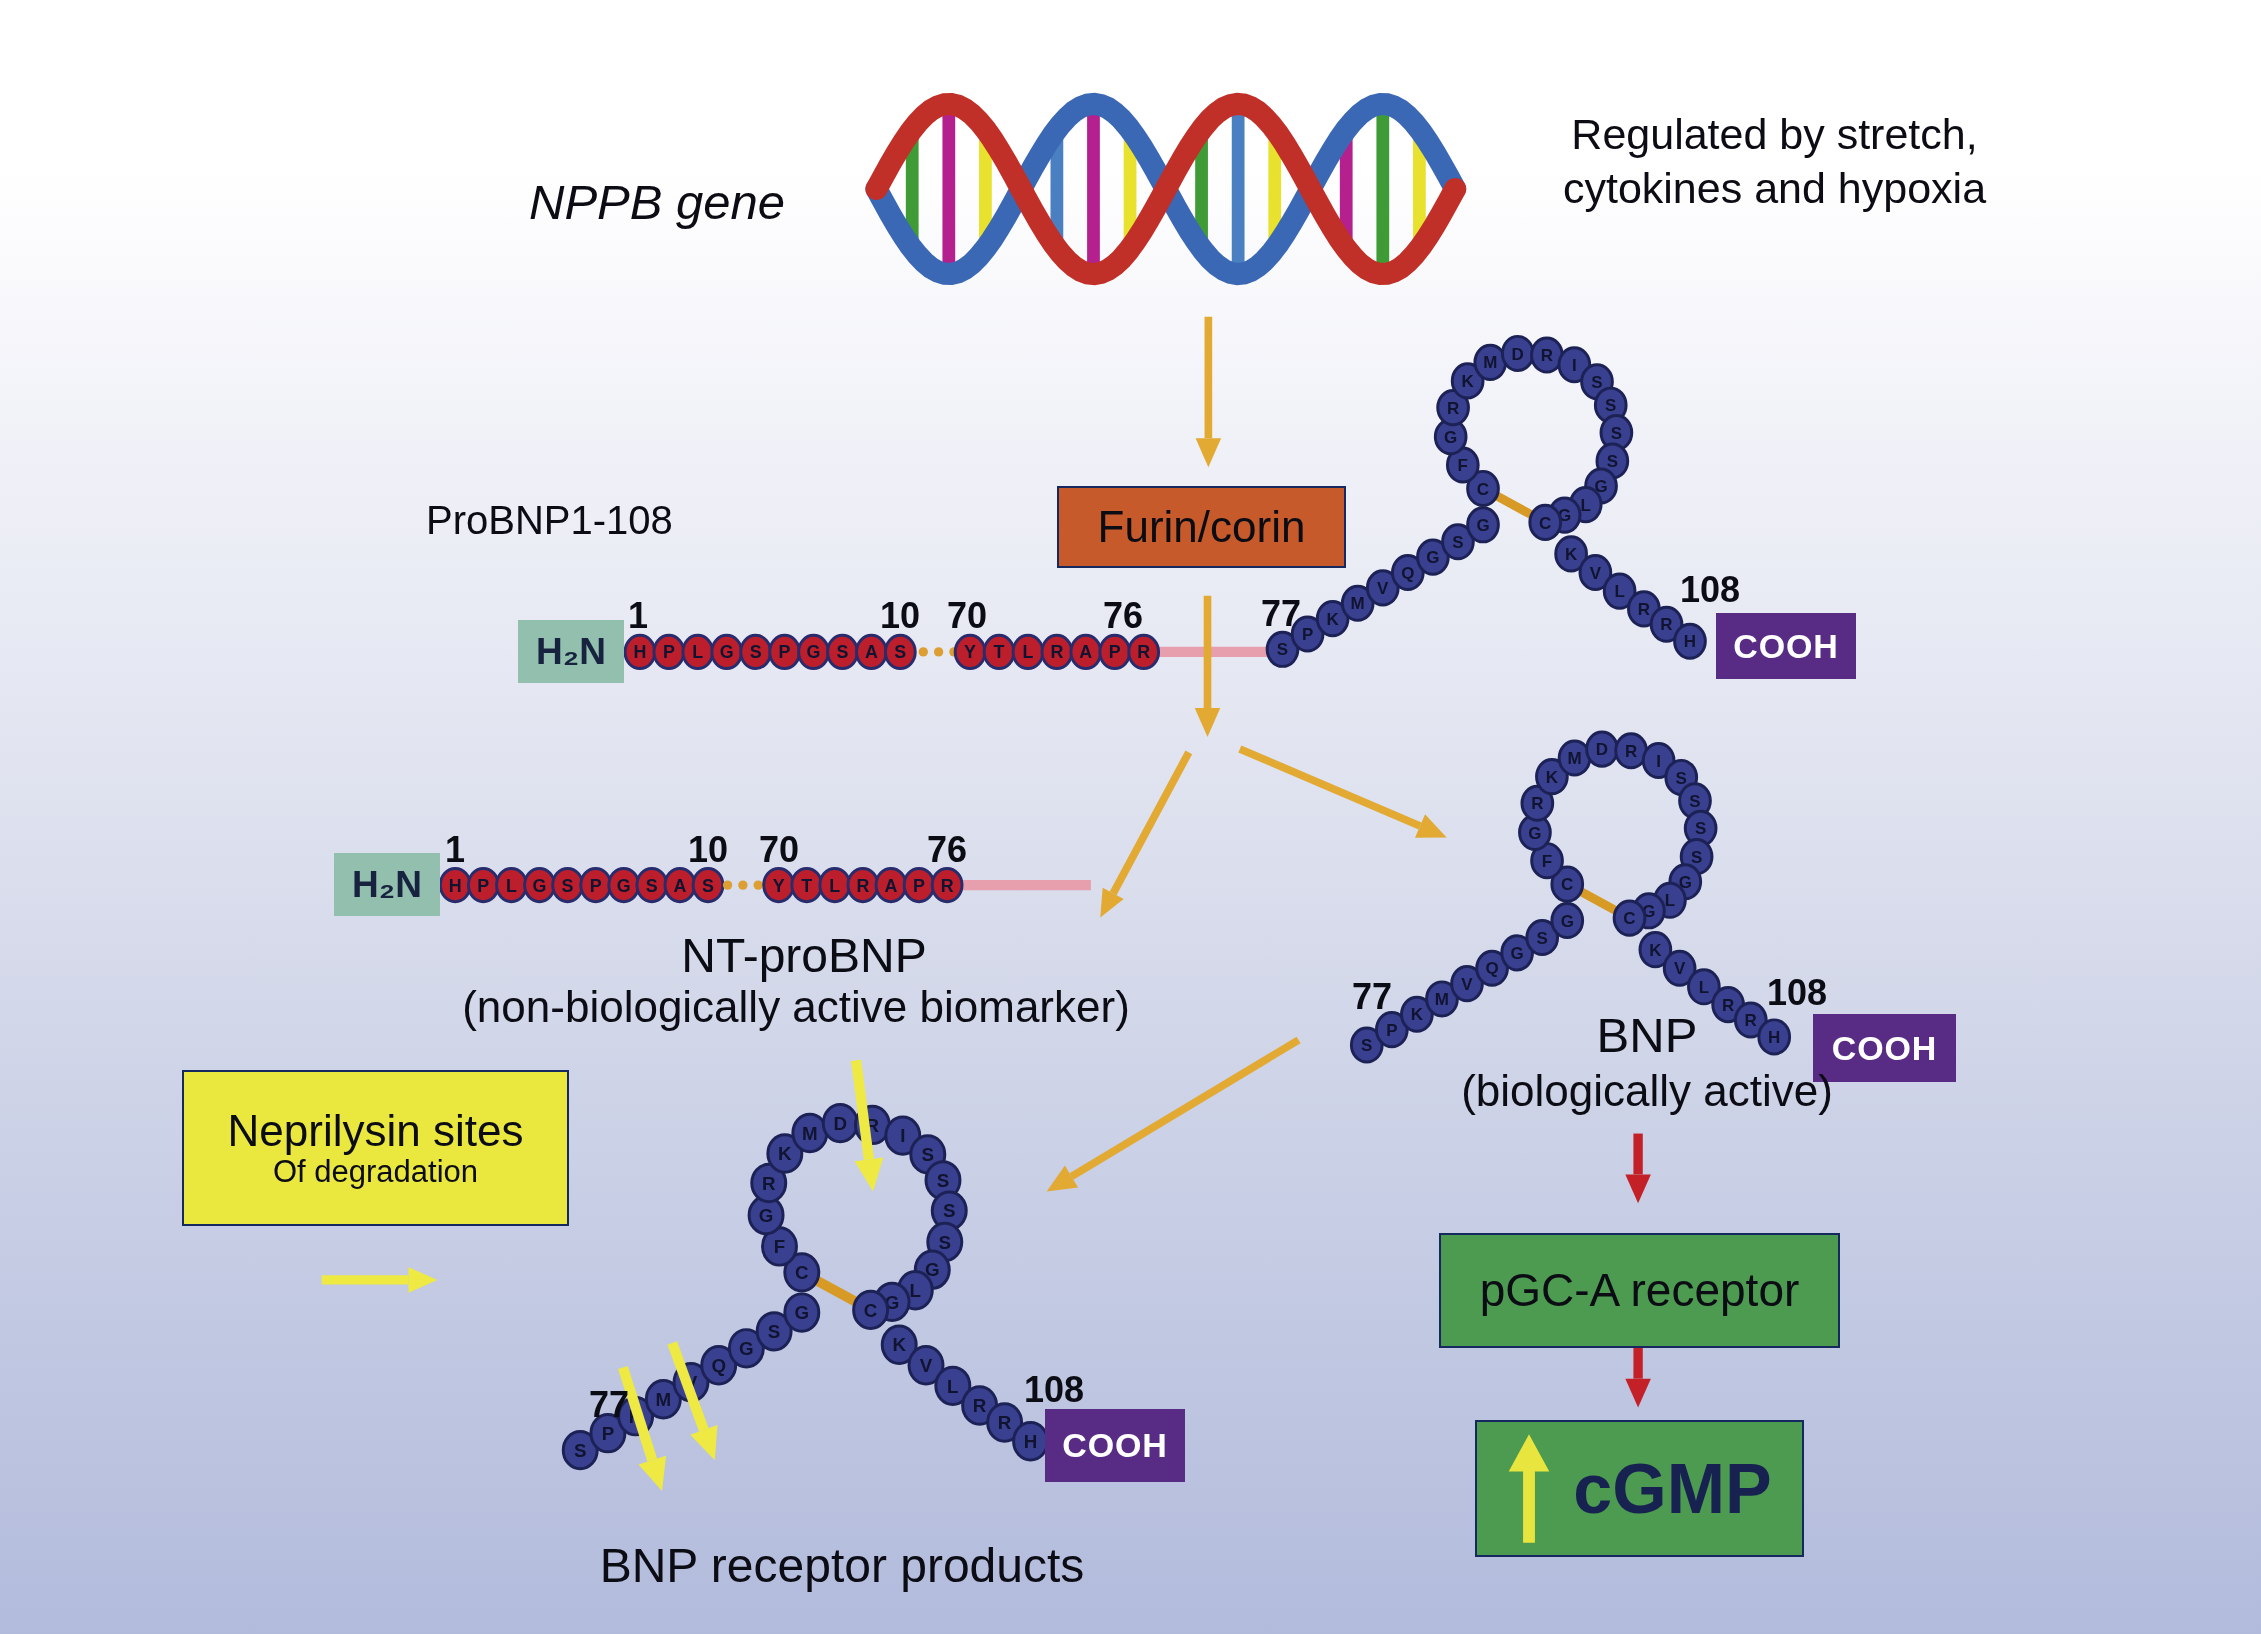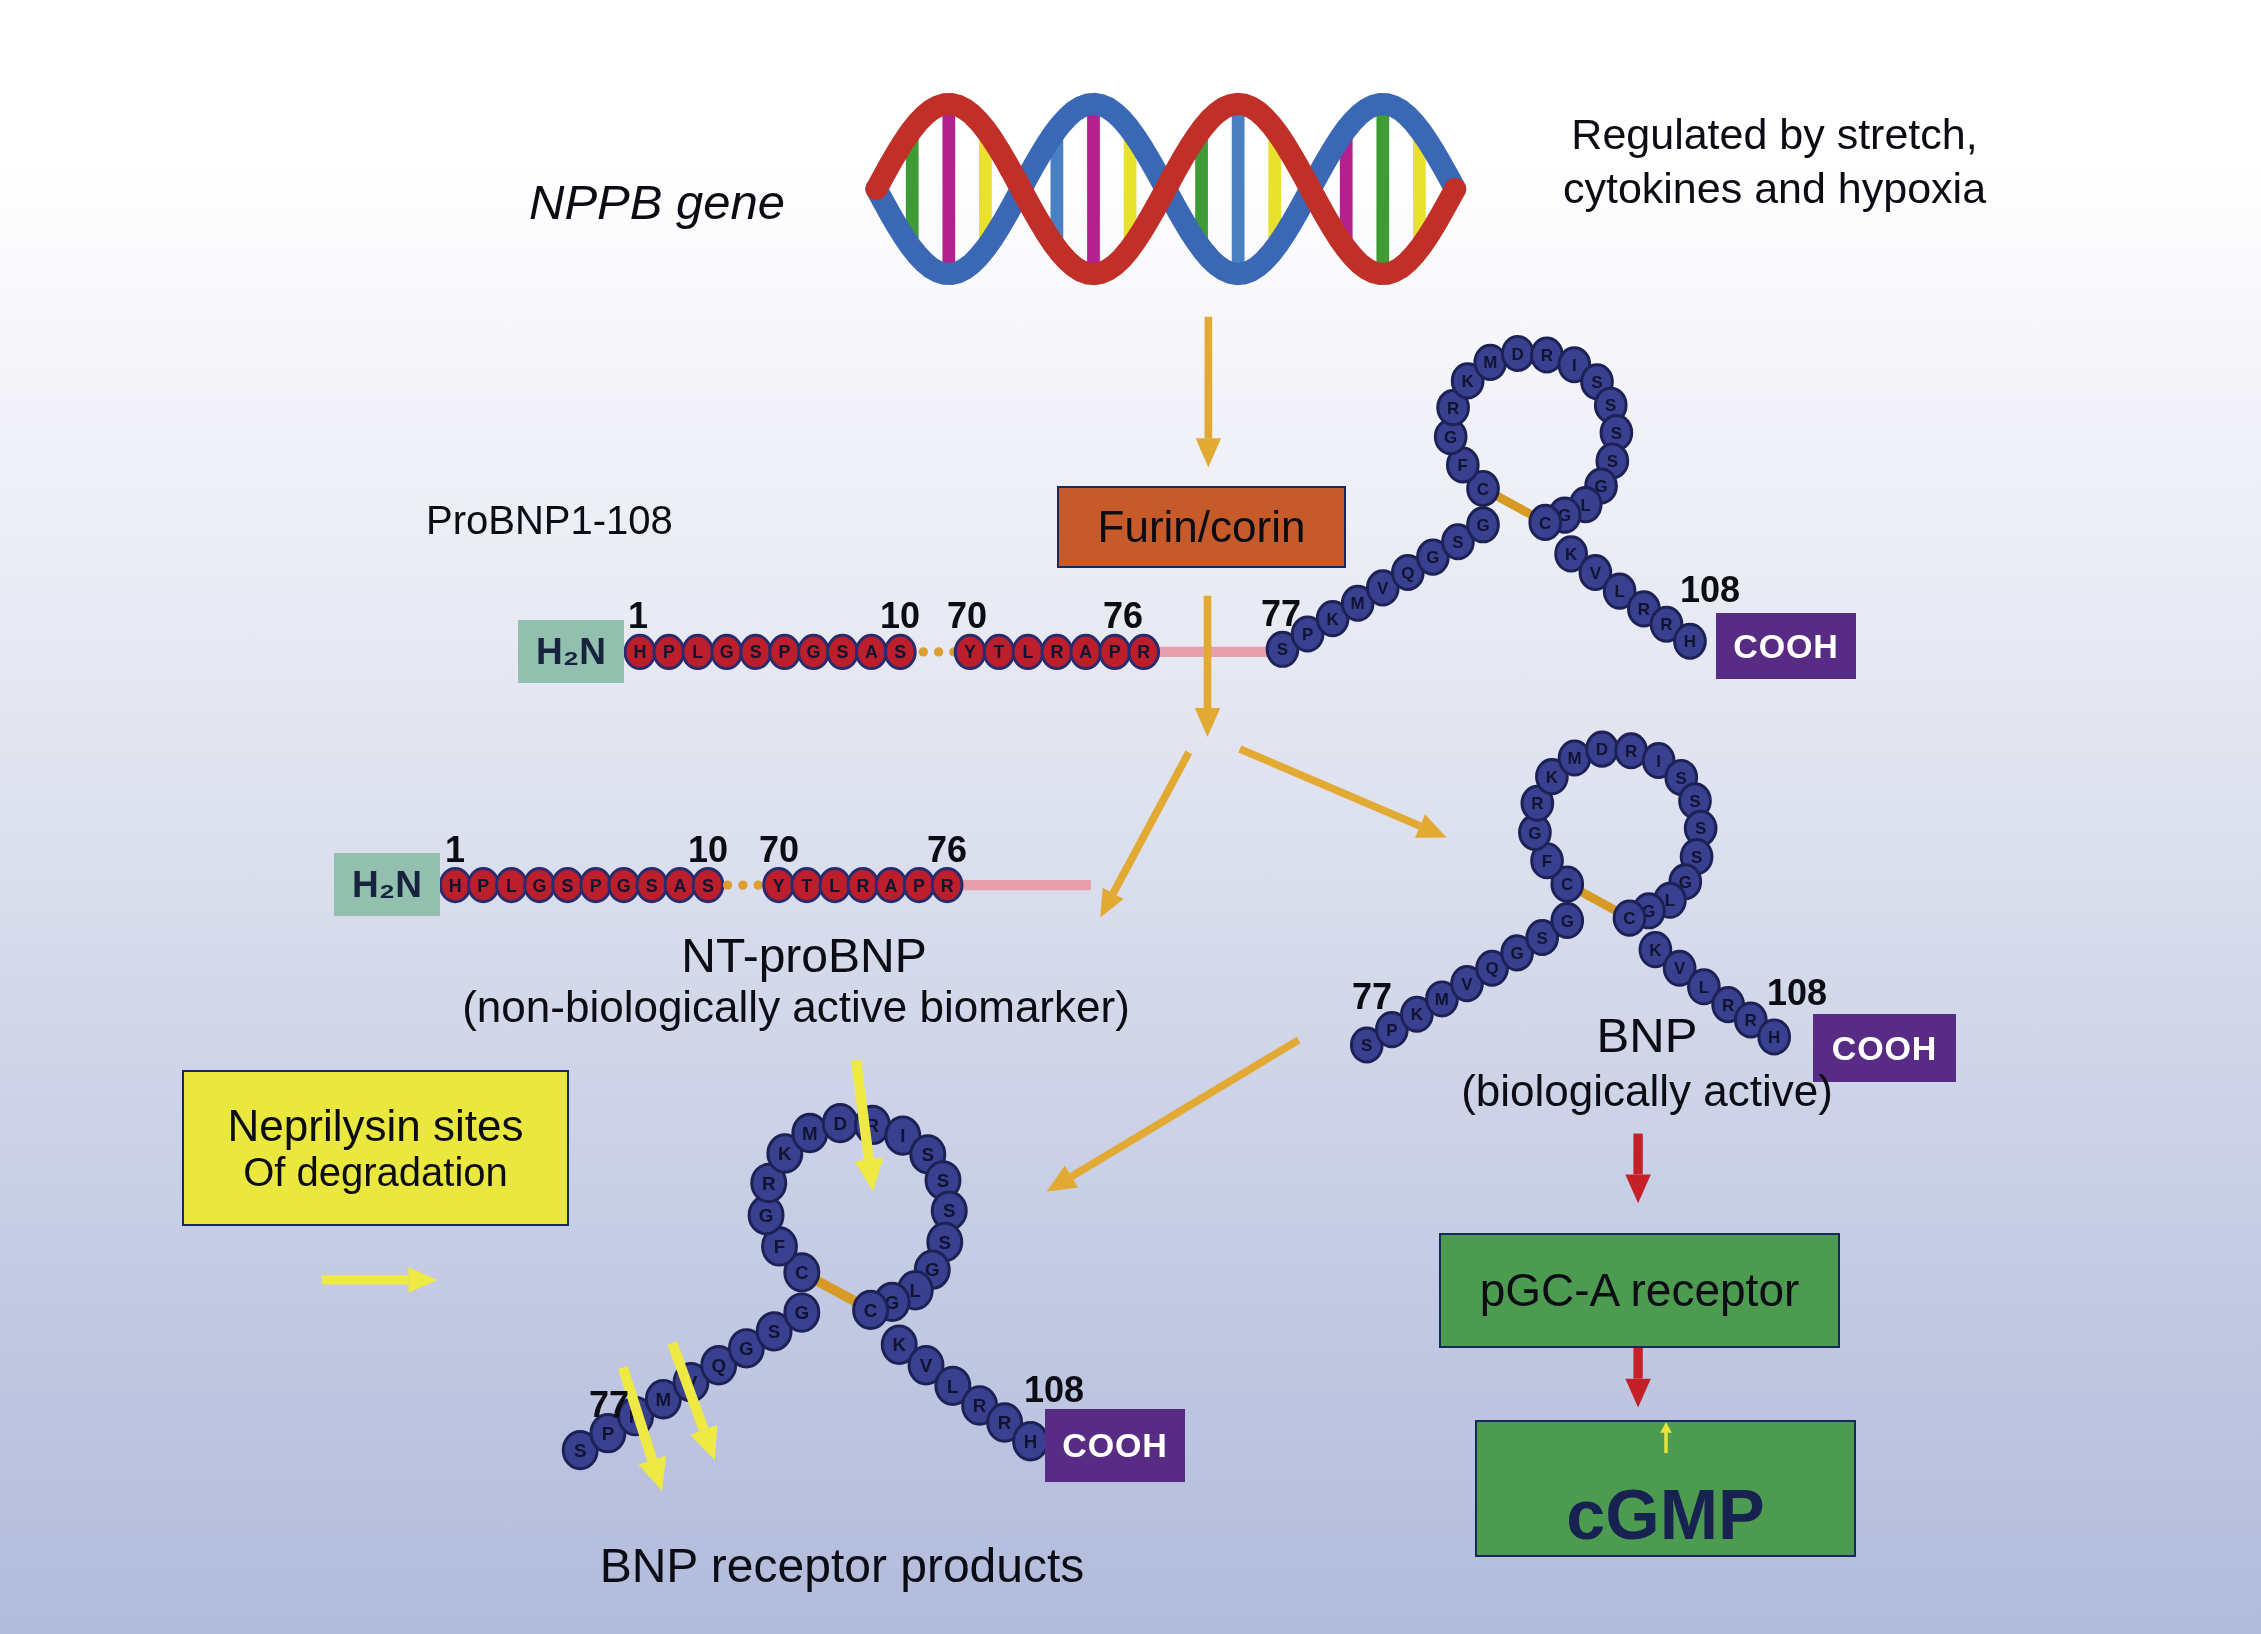--- a/index.html
+++ b/index.html
@@ -397,28 +397,28 @@
   <div class="abs lbl ctr" style="left:804px;top:929px;font-size:48px;">NT-proBNP</div>
   <div class="abs lbl ctr" style="left:796px;top:982px;font-size:44px;">(non-biologically active biomarker)</div>
 
   <div class="abs lbl ctr" style="left:1647px;top:1008px;font-size:49px;">BNP</div>
   <div class="abs lbl ctr" style="left:1647px;top:1066px;font-size:44px;">(biologically active)</div>
 
   <div class="abs lbl ctr" style="left:842px;top:1539px;font-size:48px;">BNP receptor products</div>
 
   <div id="neprilysin-box" class="abs box" style="left: 182px; top: 1070px; width: 387px; height: 156px; flex-direction: column; background: rgb(234, 231, 63);">
     <div class="lbl" style="font-size:44px;">Neprilysin sites</div>
-    <div class="lbl" style="font-size:40px;">Of degradation</div>
+    <div class="lbl" style="font-size:31px;">Of degradation</div>
   </div>
 
   <div id="receptor-box" class="abs box" style="left: 1439px; top: 1233px; width: 401px; height: 115px; background: rgb(76, 155, 81);">
     <span class="lbl" style="font-size:46px;">pGC-A receptor</span>
   </div>
 
-  <div id="cgmp-box" class="abs box" style="left: 1475px; top: 1420px; width: 381px; height: 137px; background: rgb(76, 155, 81); flex-direction: column;">
+  <div id="cgmp-box" class="abs box" style="left: 1475px; top: 1420px; width: 329px; height: 137px; background: rgb(76, 155, 81);">
     <svg width="44" height="109" viewBox="0 0 52 128">
       <polygon points="26,0 50,44 33,44 33,128 19,128 19,44 2,44" fill="#e8e53e"></polygon>
     </svg>
     <span id="cgmp-text" style="color: rgb(24, 34, 81);">cGMP</span>
   </div>
 
 </div>
 
 
 </body></html>

